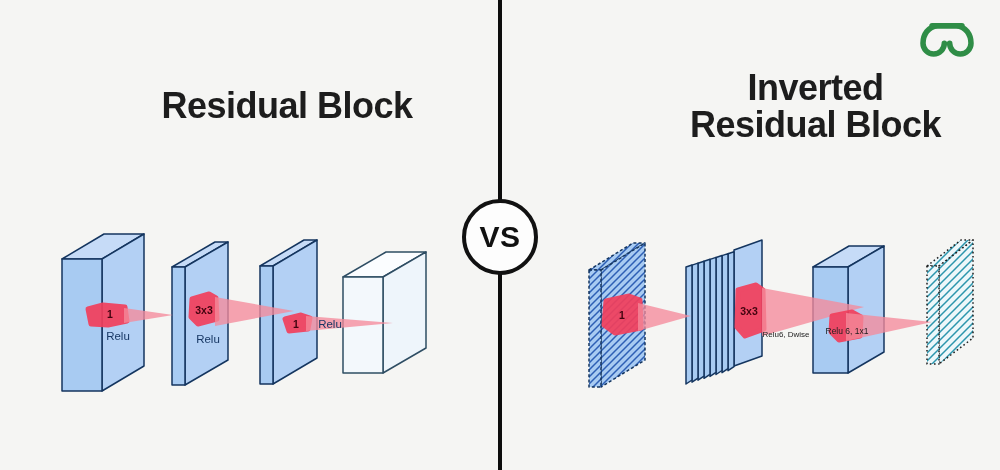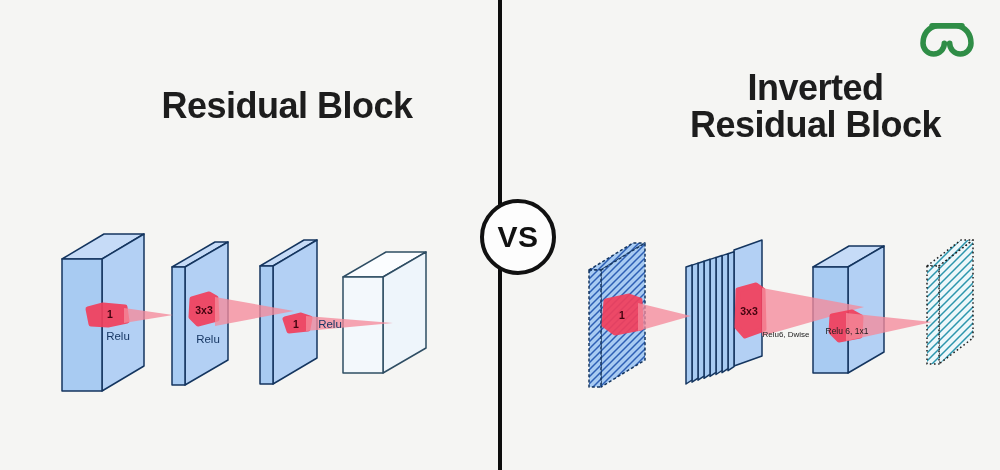--- a/index.html
+++ b/index.html
@@ -11,21 +11,21 @@
     --small-label:#1c1c1c; --logo-green:#2f8d46; --vs-bg:#fdfdfd;
   }
   html,body{margin:0;padding:0;}
   .canvas{position:relative;width:1000px;height:470px;background:var(--bg);
     font-family:"Liberation Sans",sans-serif;overflow:hidden;}
   .title{position:absolute;text-align:center;font-weight:bold;color:var(--title-color);
     font-size:36px;letter-spacing:-0.5px;line-height:37px;padding-left:36px;}
   .title-left{left:0;top:87;width:502px;top:87px;}
   .title-right{left:503px;top:69px;width:553px;}
   .divider{position:absolute;left:498px;top:0;width:4px;height:470px;background:var(--divider-color);}
-  .vs-badge{position:absolute;left:480px;top:199px;width:76px;height:76px;border-radius:50%;
+  .vs-badge{position:absolute;left:462px;top:199px;width:76px;height:76px;border-radius:50%;
     background:var(--vs-bg);border:4px solid #111;box-sizing:border-box;display:flex;
     align-items:center;justify-content:center;font-weight:bold;font-size:30px;color:#111;
     letter-spacing:0.5px;}
   .logo{position:absolute;left:915px;top:16px;}
   .diagram{position:absolute;left:0;top:0;}
   .f-front{fill:var(--block-fill);} .f-top{fill:var(--block-top);} .f-side{fill:var(--block-side);}
   .edge{stroke:var(--block-edge);stroke-width:1.5;stroke-linejoin:round;}
   .w-front{fill:var(--white-front);} .w-top{fill:var(--white-top);} .w-side{fill:var(--white-side);}
   .w-edge{stroke:var(--white-edge);stroke-width:1.5;stroke-linejoin:round;}
   .dashed{stroke-dasharray:3 2.2;}

